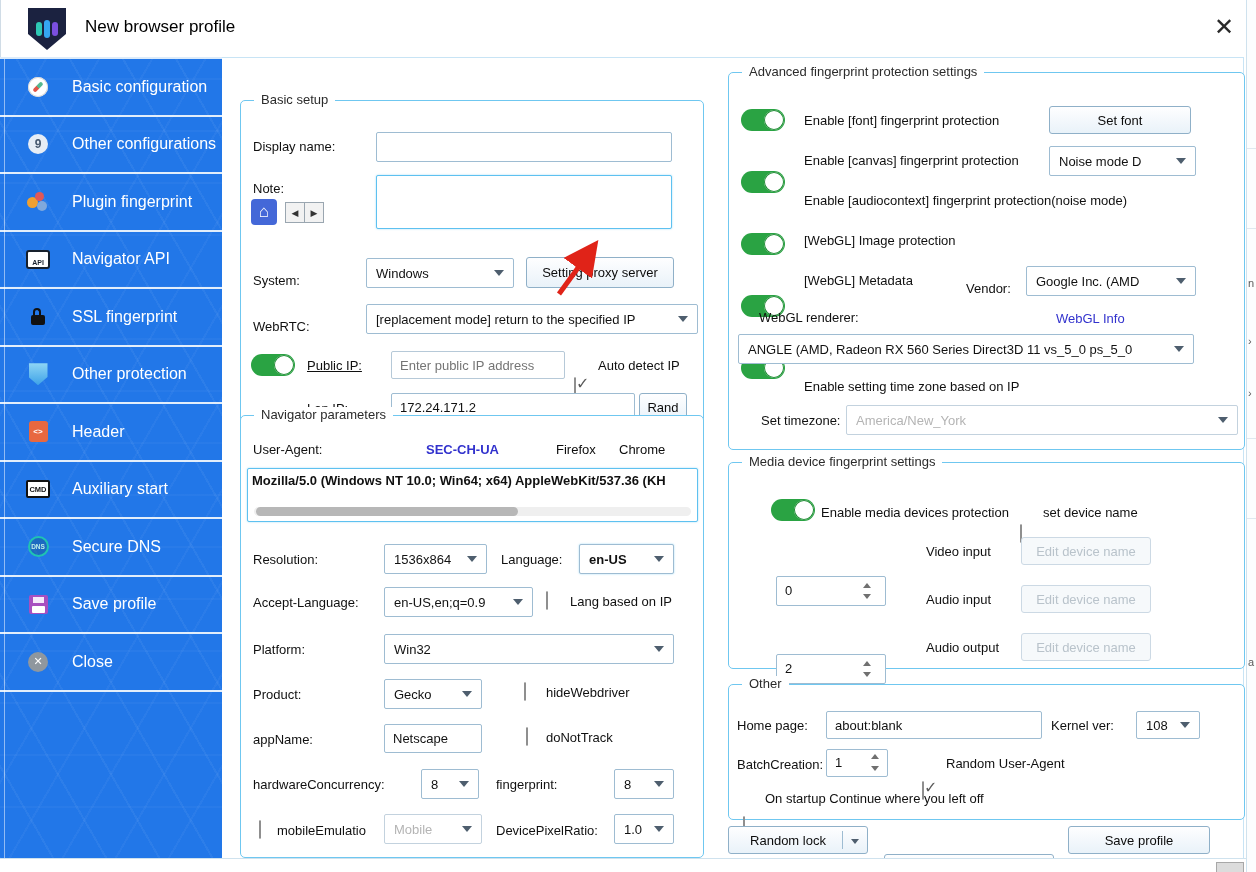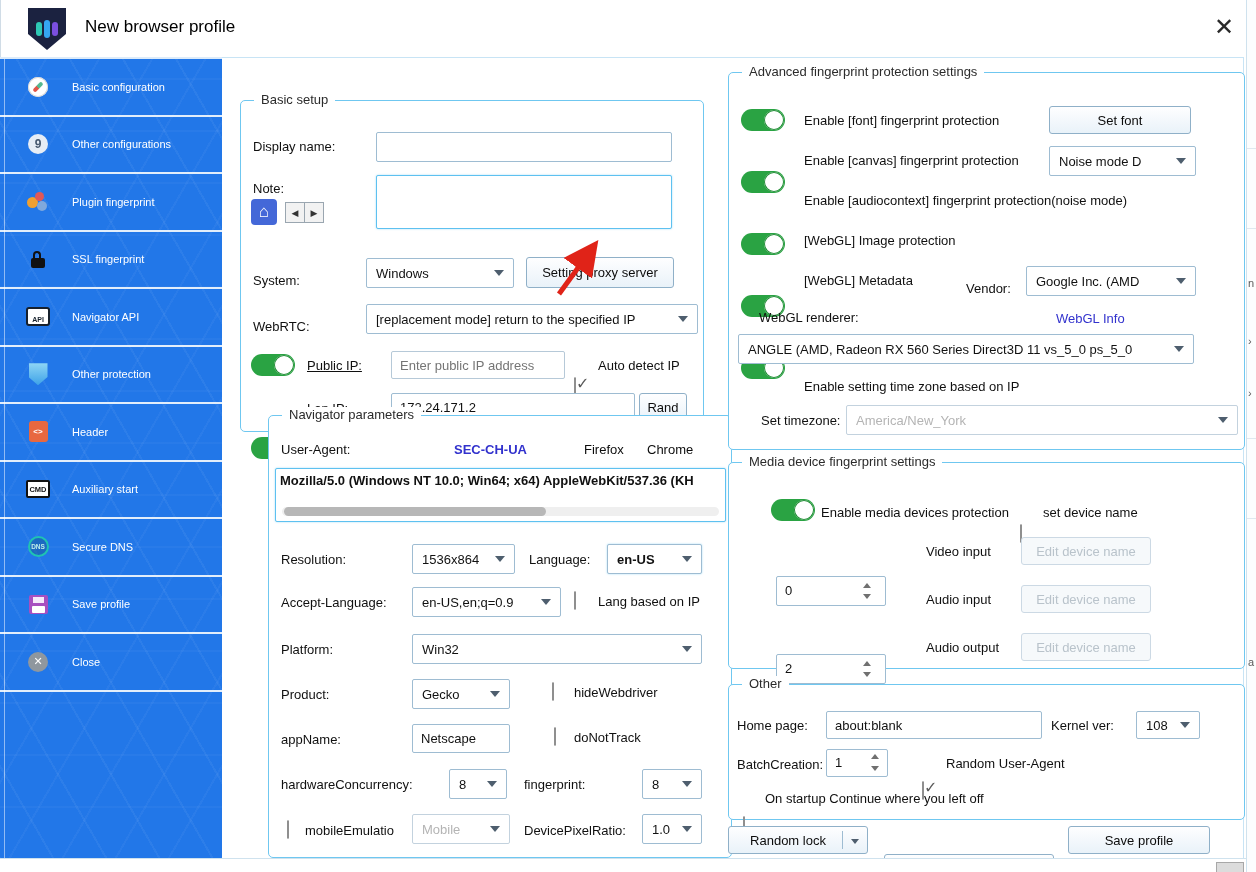--- a/index.html
+++ b/index.html
@@ -20,21 +20,21 @@
   
   #sidebar{position:absolute;left:0;top:57px;width:222px;height:801px;background:#2277e8;
     background-image:
       repeating-linear-gradient(60deg, rgba(255,255,255,0.05) 0 2px, transparent 2px 46px),
       repeating-linear-gradient(-60deg, rgba(255,255,255,0.04) 0 2px, transparent 2px 46px),
       repeating-linear-gradient(0deg, rgba(255,255,255,0.03) 0 2px, transparent 2px 52px);
     border-top:2px solid #dcebfa;}
   #sidebar::before{content:'';position:absolute;left:4px;top:0;bottom:0;width:1px;background:rgba(255,255,255,.5);}
   .side-item{height:55.5px;border-bottom:2px solid #e2eefb;display:flex;align-items:center;
     padding-left:26px;gap:22px;cursor:pointer;}
-  .side-item .lab{color:#fff;font-size:11px;}
+  .side-item .lab{color:#fff;font-size:16px;}
   .ic{width:24px;height:24px;display:flex;align-items:center;justify-content:center;flex:0 0 24px;}
 
   
   .compass{width:20px;height:20px;border-radius:50%;background:#fff;position:relative;box-shadow:0 0 0 1px #d8d8d8 inset;}
   .compass::after{content:'';position:absolute;left:4px;top:8px;width:12px;height:4px;background:linear-gradient(90deg,#e05548 50%,#58b890 50%);transform:rotate(-45deg);border-radius:2px;}
   .browser9{width:20px;height:20px;border-radius:50%;background:#e7edf5;color:#47586e;font-size:12px;font-weight:bold;display:flex;align-items:center;justify-content:center;}
   .gears{position:relative;width:22px;height:22px;}
   .gears i{position:absolute;border-radius:50%;}
   .gears .g1{left:0;top:6px;width:11px;height:11px;background:#f0a030;}
   .gears .g2{left:8px;top:1px;width:9px;height:9px;background:#e05858;}
@@ -132,29 +132,29 @@
           <span class="gears">
             <i class="g1"></i>
             <i class="g2"></i>
             <i class="g3"></i>
           </span>
         </span>
       <span class="lab">Plugin fingerprint</span>
       </div>
     <div class="side-item">
       <span class="ic">
+          <span class="apibox">API</span>
+        </span>
+      <span class="lab">Navigator API</span>
+      </div>
+    <div class="side-item">
+      <span class="ic">
           <span class="lockb"></span>
         </span>
       <span class="lab">SSL fingerprint</span>
-      </div>
-    <div class="side-item">
-      <span class="ic">
-          <span class="apibox">API</span>
-        </span>
-      <span class="lab">Navigator API</span>
       </div>
     <div class="side-item">
       <span class="ic">
           <span class="shieldp"></span>
         </span>
       <span class="lab">Other protection</span>
       </div>
     <div class="side-item">
       <span class="ic">
           <span class="hdrdoc">&lt;&gt;</span>
@@ -215,21 +215,21 @@
     <span class="lbl abs" style="left:66px;top:257px;text-decoration:underline;">Public IP:</span>
     <input class="txt-in abs gray" style="left: 150px; top: 250px; width: 174px; height: 28px; border-color: rgb(182, 201, 216);" placeholder="Enter public IP address">
     <span class="cb checked abs" style="left:333px;top:255px;"></span>
     <span class="lbl abs" style="left:357px;top:257px;">Auto detect IP</span>
     <div class="toggle abs" style="left:10px;top:296px;"></div>
     <span class="lbl abs" style="left:66px;top:300px;">Lan IP:</span>
     <input class="txt-in abs" style="left: 150px; top: 292px; width: 244px; height: 29px;" value="172.24.171.2">
     <button class="btn abs" style="left:398px;top:292px;width:48px;height:29px;">Rand</button>
   </div>
 
-  <div class="group" style="left:240px;top:415px;width:462px;height:441px;margin-left:28px;">
+  <div class="group" style="left:240px;top:415px;width:462px;height:441px;">
     <span class="legend">Navigator parameters</span>
     <span class="lbl abs" style="left:12px;top:26px;">User-Agent:</span>
     <span class="linkb abs" style="left:185px;top:26px;font-weight:bold;">SEC-CH-UA</span>
     <span class="ua-links abs" style="left:315px;top:26px;">Firefox</span>
     <span class="ua-links abs" style="left:378px;top:26px;">Chrome</span>
     <div class="abs blue-border" style="left:6px;top:52px;width:449px;height:52px;background:#fff;border-radius:2px;">
       <div style="position:absolute;left:4px;top:4px;right:2px;font-size:13px;color:#111;white-space:nowrap;overflow:hidden;">Mozilla/5.0 (Windows NT 10.0; Win64; x64) AppleWebKit/537.36 (KH</div>
       <div class="scrolltrack">
           <div class="scrollthumb"></div>
         </div>

